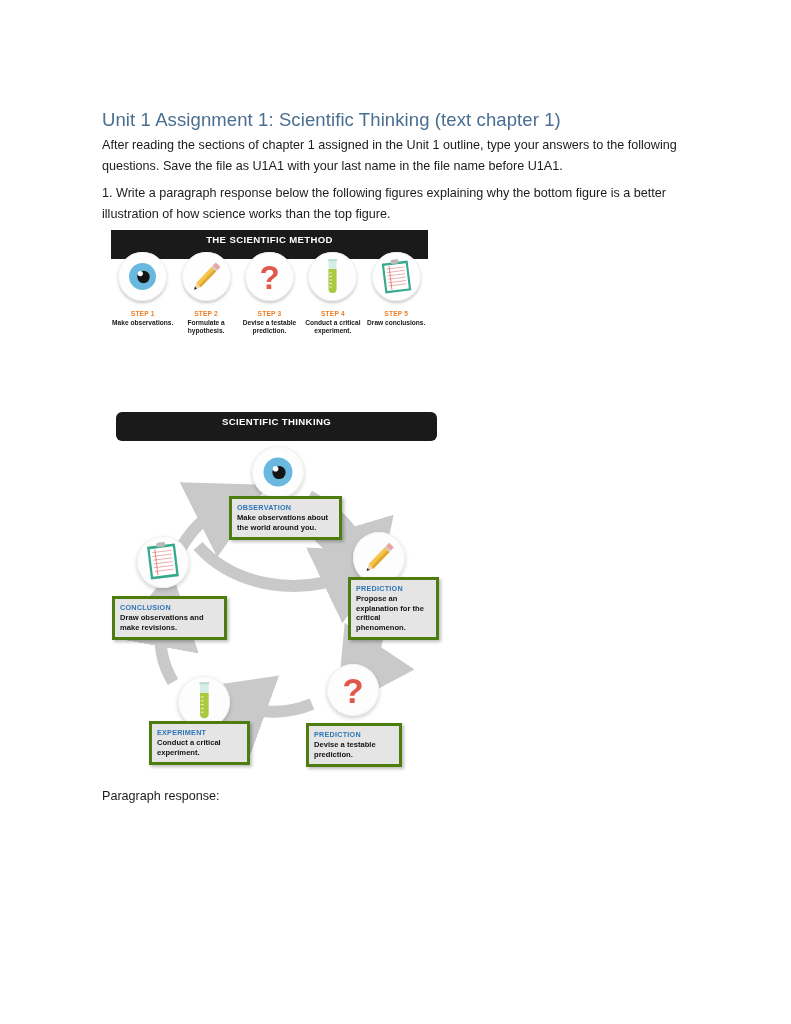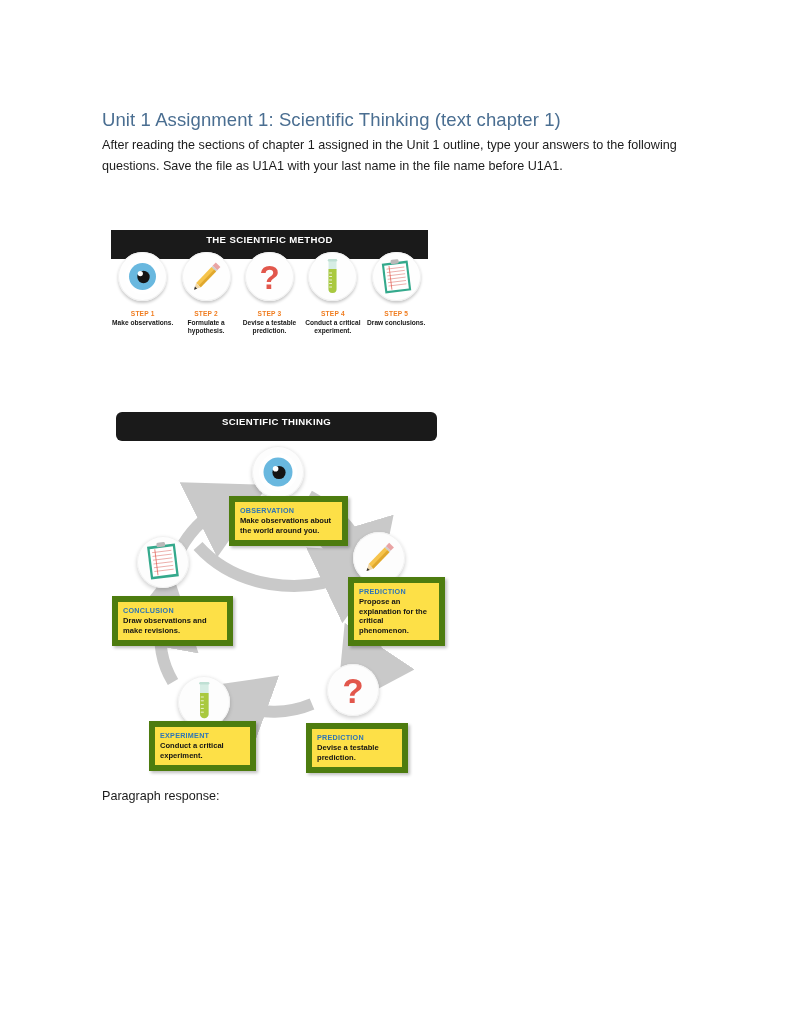--- a/index.html
+++ b/index.html
@@ -53,41 +53,42 @@
   .fig2{position:absolute;left:104px;top:412px;width:321px;height:360px;}
   .fig2 .banner{width:321px;border-radius:6px;}
   .cycle{position:absolute;left:0;top:24px;width:321px;height:340px;}
   .arrows{position:absolute;left:0;top:0;width:321px;height:340px;}
   .node{
     position:absolute;width:52px;height:52px;border-radius:50%;
     background:#fdfdfd;box-shadow:0 2px 4px rgba(0,0,0,.20), inset 0 0 0 1px #f2f2f2;
     overflow:hidden;
   }
   .cbox{
-    position:absolute;background:#fde047;border:6px solid #4d7c0f;
+    position:absolute;background:#e5e5e5;border:3px solid #4d7c0f;
     box-shadow:2px 2px 3px rgba(0,0,0,.25);
     padding:4px 5px 5px 5px;
   }
   .cbox .h{
     font-size:7.2px;font-weight:bold;color:#2E75B6;letter-spacing:.25px;
     margin-bottom:1px;
   }
   .cbox .b{
     font-size:7.6px;font-weight:bold;color:#141414;line-height:9.6px;
   }
 </style>
 </head>
 <body>
 
 <div class="page">
 
   <div class="doc-title">Unit 1 Assignment 1: Scientific Thinking (text chapter 1)</div>
 
   <div class="para para1"><span>After reading the sections of chapter 1 assigned in the Unit 1 outline, type your answers to the following questions. Save the file as U1A1 with </span><span class="bold">your last name</span><span> in the file name before U1A1.</span></div>
 
+  <div class="para para2"><span>1. Write a paragraph response below the following figures explaining why the bottom figure </span><span class="bold">is</span><span> a better illustration of how science works than the top figure.</span></div>
 
   <div class="fig1">
     <div class="banner">THE SCIENTIFIC METHOD</div>
 
     <div class="steps">
 
       <div class="step">
         <div class="circ">
           <svg class="icon-svg" viewBox="0 0 49 49">
             <circle cx="24.5" cy="24.5" r="17.5" fill="#ffffff"></circle>

